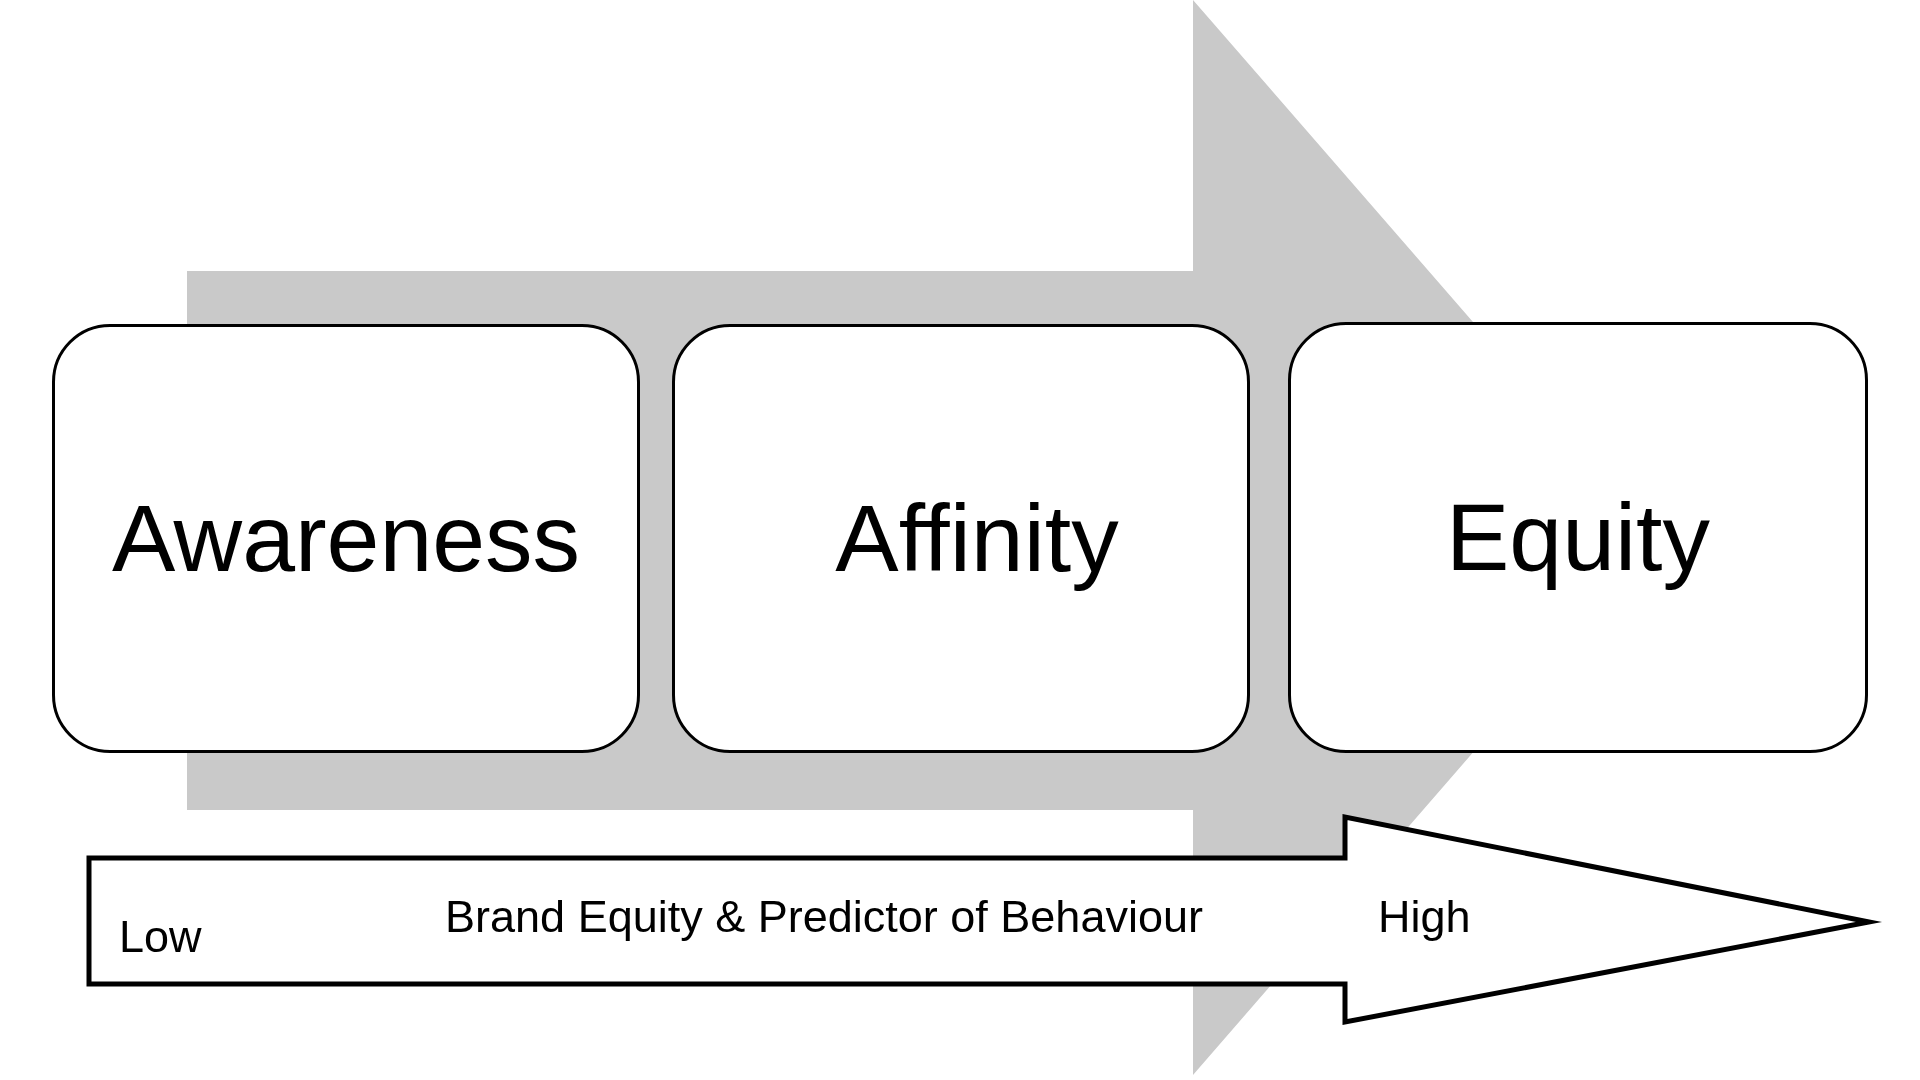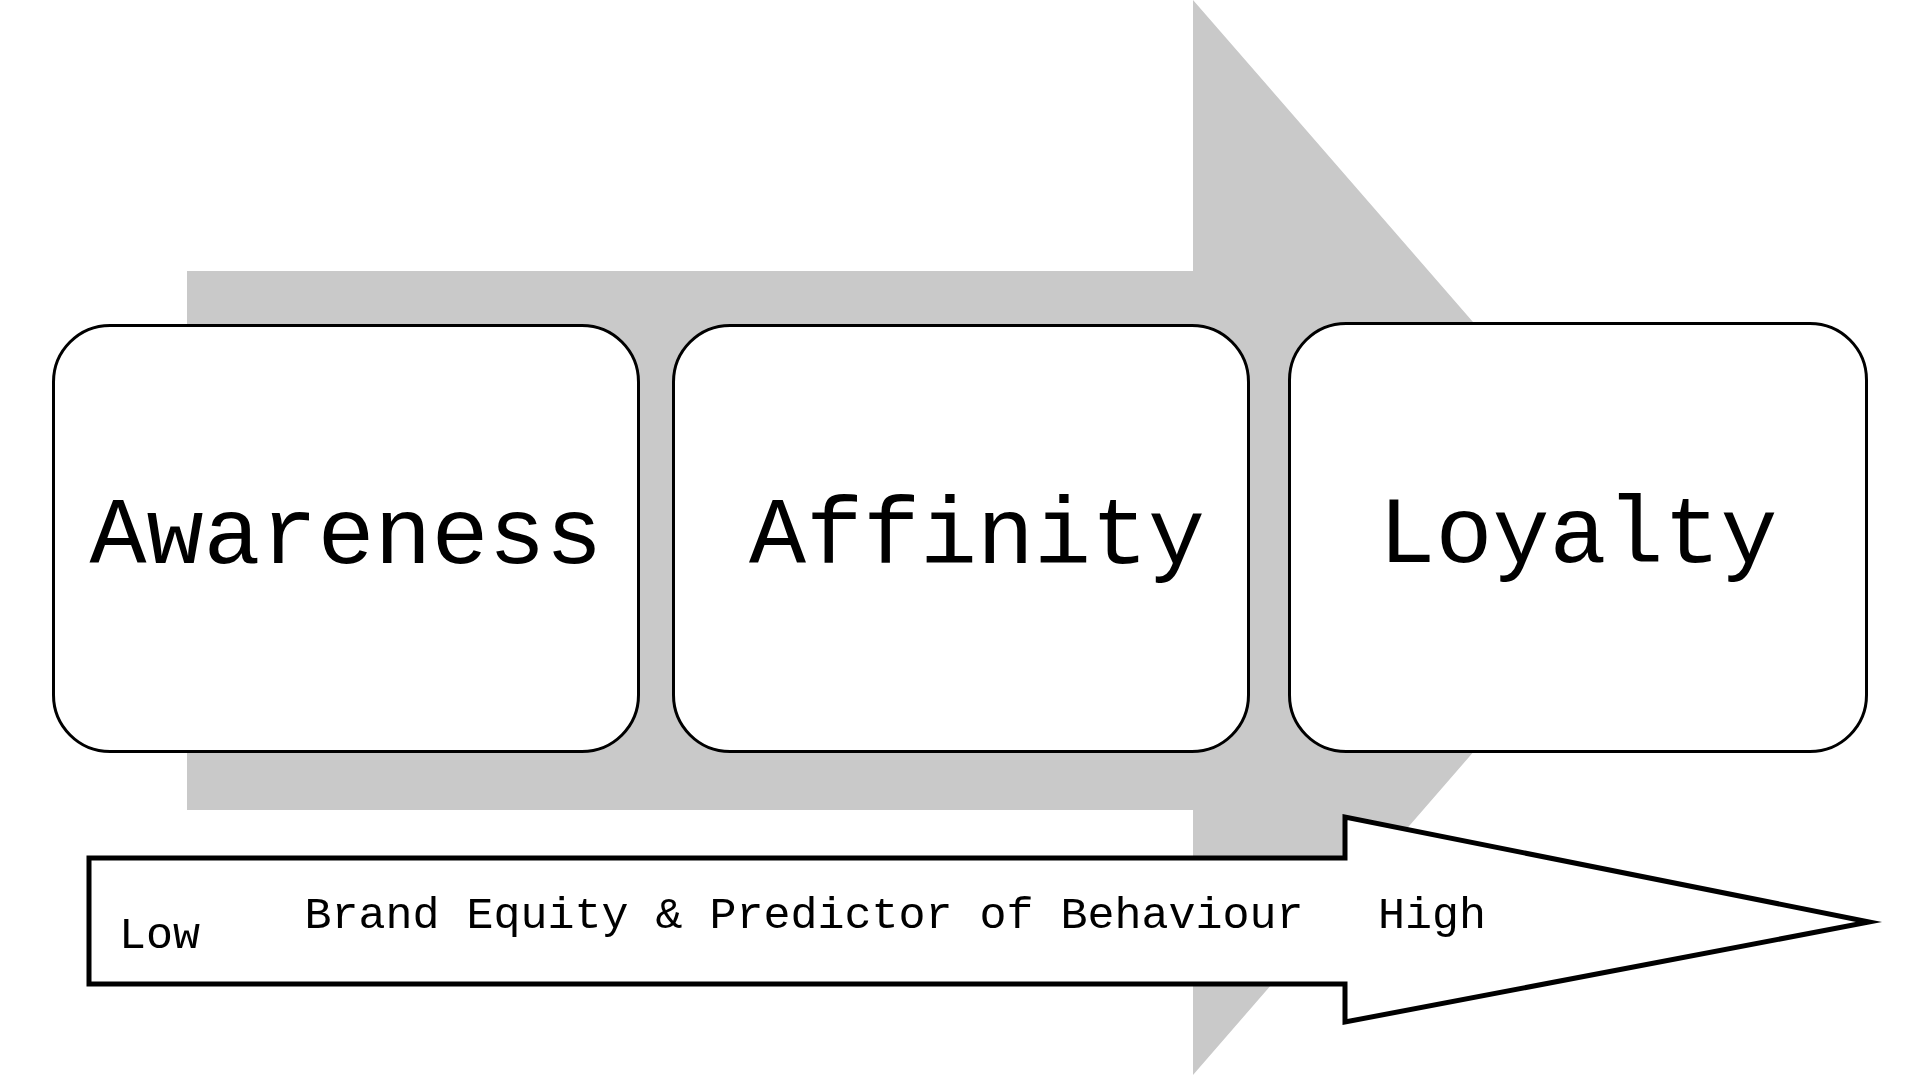--- a/index.html
+++ b/index.html
@@ -12,21 +12,21 @@
     --label-text: #000000;
   }
   * { margin: 0; padding: 0; box-sizing: border-box; }
   html, body { background: var(--canvas-bg); }
   .canvas {
     position: relative;
     width: 1920px;
     height: 1080px;
     background: var(--canvas-bg);
     overflow: hidden;
-    font-family: Liberation Mono, monospace;
+    font-family: Liberation Sans, sans-serif;
     color: var(--label-text);
   }
   .bg-arrow-svg, .axis-arrow-svg {
     position: absolute;
     left: 0; top: 0;
     width: 1920px; height: 1080px;
   }
   .stage-box {
     position: absolute;
     top: 324px;
@@ -50,40 +50,40 @@
   #box-loyalty   { left: 1288px; width: 580px; top: 322px; height: 431px; }
   .axis-label {
     position: absolute;
     top: 894px;
     font-size: 45px;
     line-height: 1;
     white-space: nowrap;
     color: var(--label-text);
   }
   #axis-low   { left: 119px; margin-top: 20px; }
-  #axis-title { left: 804px; transform: translateX(-50%); }
+  #axis-title { left: 824px; transform: translateX(-50%); }
   #axis-high  { left: 1378px; }
 </style>
 </head>
 <body>
 
 <div class="canvas">
 
   <svg class="bg-arrow-svg" viewBox="0 0 1920 1080" aria-hidden="true">
     <polygon points="187,271 1193,271 1193,0 1660,537 1193,1075 1193,810 187,810" style="fill: var(--flow-arrow-fill); stroke: none;"></polygon>
   </svg>
 
   <div class="stage-box" id="box-awareness">
     <span class="stage-label">Awareness</span>
   </div>
   <div class="stage-box" id="box-affinity">
     <span class="stage-label">Affinity</span>
   </div>
   <div class="stage-box" id="box-loyalty">
-    <span class="stage-label">Loyalty</span>
+    <span class="stage-label">Equity</span>
   </div>
 
   <svg class="axis-arrow-svg" viewBox="0 0 1920 1080" aria-hidden="true">
     <polygon points="89,858 1345,858 1345,817 1869,922 1345,1022 1345,984 89,984" stroke-miterlimit="12" style="fill: var(--axis-arrow-fill); stroke: var(--axis-arrow-border); stroke-width: 5;"></polygon>
   </svg>
 
   <span class="axis-label" id="axis-low">Low</span>
   <span class="axis-label" id="axis-title">Brand Equity &amp; Predictor of Behaviour</span>
   <span class="axis-label" id="axis-high">High</span>
 

